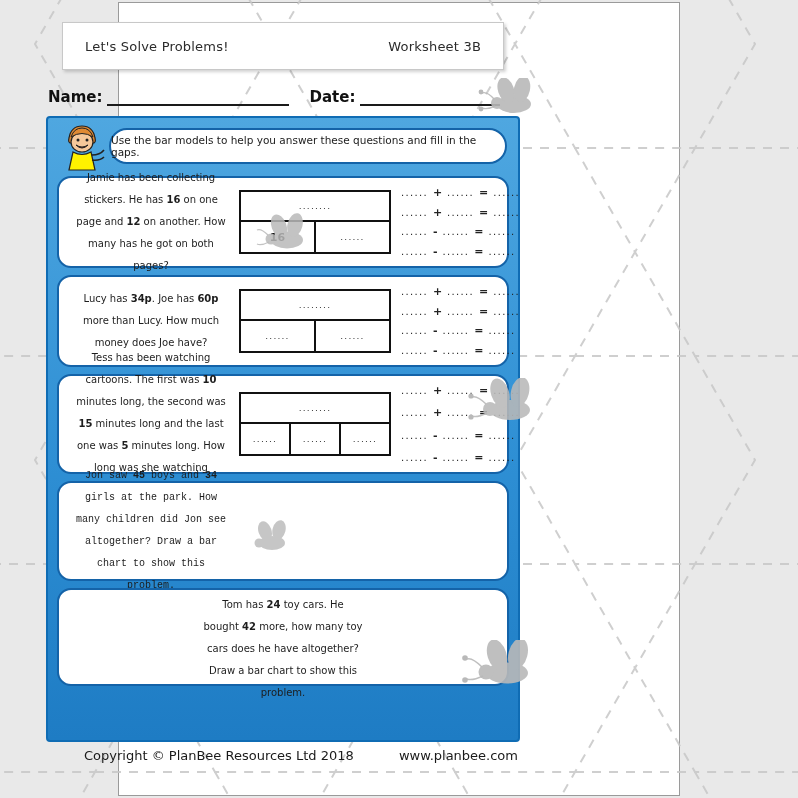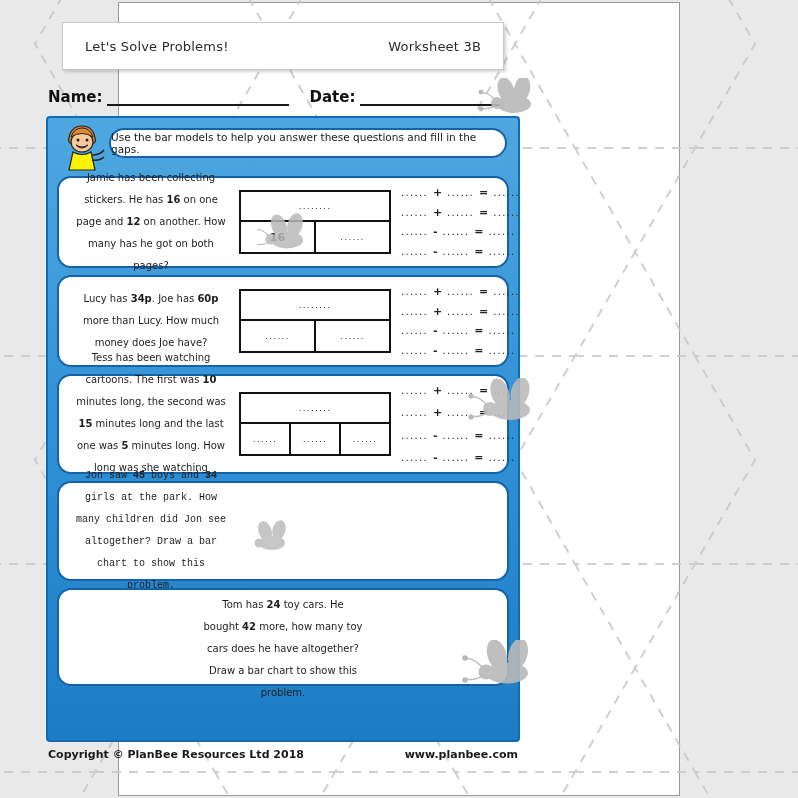--- a/index.html
+++ b/index.html
@@ -52,21 +52,21 @@
     position:absolute;left:46px;top:116px;width:474px;height:626px;
     background:linear-gradient(180deg,#4fa7e0 0%,#2e8fd4 55%,#1e7cc4 100%);
     border:2px solid #0f6cb4;border-radius:4px;box-sizing:border-box;
     padding:8px 9px;
   }
 
   
   .bubblerow{position:relative;height:44px;margin-bottom:6px;}
   .kid{position:absolute;left:2px;top:-2px;width:46px;height:48px;}
   .bubble{
-    position:absolute;left:52px;top:2px;right:2px;height:30px;
+    position:absolute;left:52px;top:2px;right:2px;height:36px;
     background:#fff;border:2px solid #1463a8;border-radius:18px;
     display:flex;align-items:center;justify-content:center;
     box-sizing:border-box;
   }
   .bubble span{font-size:10.5px;color:#1b1b1b;}
 
   
   .qcard{
     position:relative;background:#fff;border:2px solid #1463a8;border-radius:14px;
     box-sizing:border-box;margin-bottom:7px;display:flex;align-items:center;
@@ -105,21 +105,21 @@
           font-size:10px;color:#222;white-space:nowrap;}
   .eqline .blank{letter-spacing:1.3px;}
   .eqline .op{font-weight:bold;margin:0 5px;font-size:11px;}
   .eqline .eqs{font-weight:bold;margin:0 5px;font-size:11px;}
 
   
   .footer{
     position:absolute;left:48px;top:748px;width:470px;
     display:flex;justify-content:space-between;align-items:center;
   }
-  .footer span{font-size:11px;font-weight:bold;color:#1a1a1a;}
+  .footer span{font-size:13px;font-weight:normal;color:#1a1a1a;margin-left:36px;}
 
   
   .bee{position:absolute;pointer-events:none;}
 </style>
 </head>
 <body>
 
 <div class="stage">
 
   <div class="sheet"></div>

